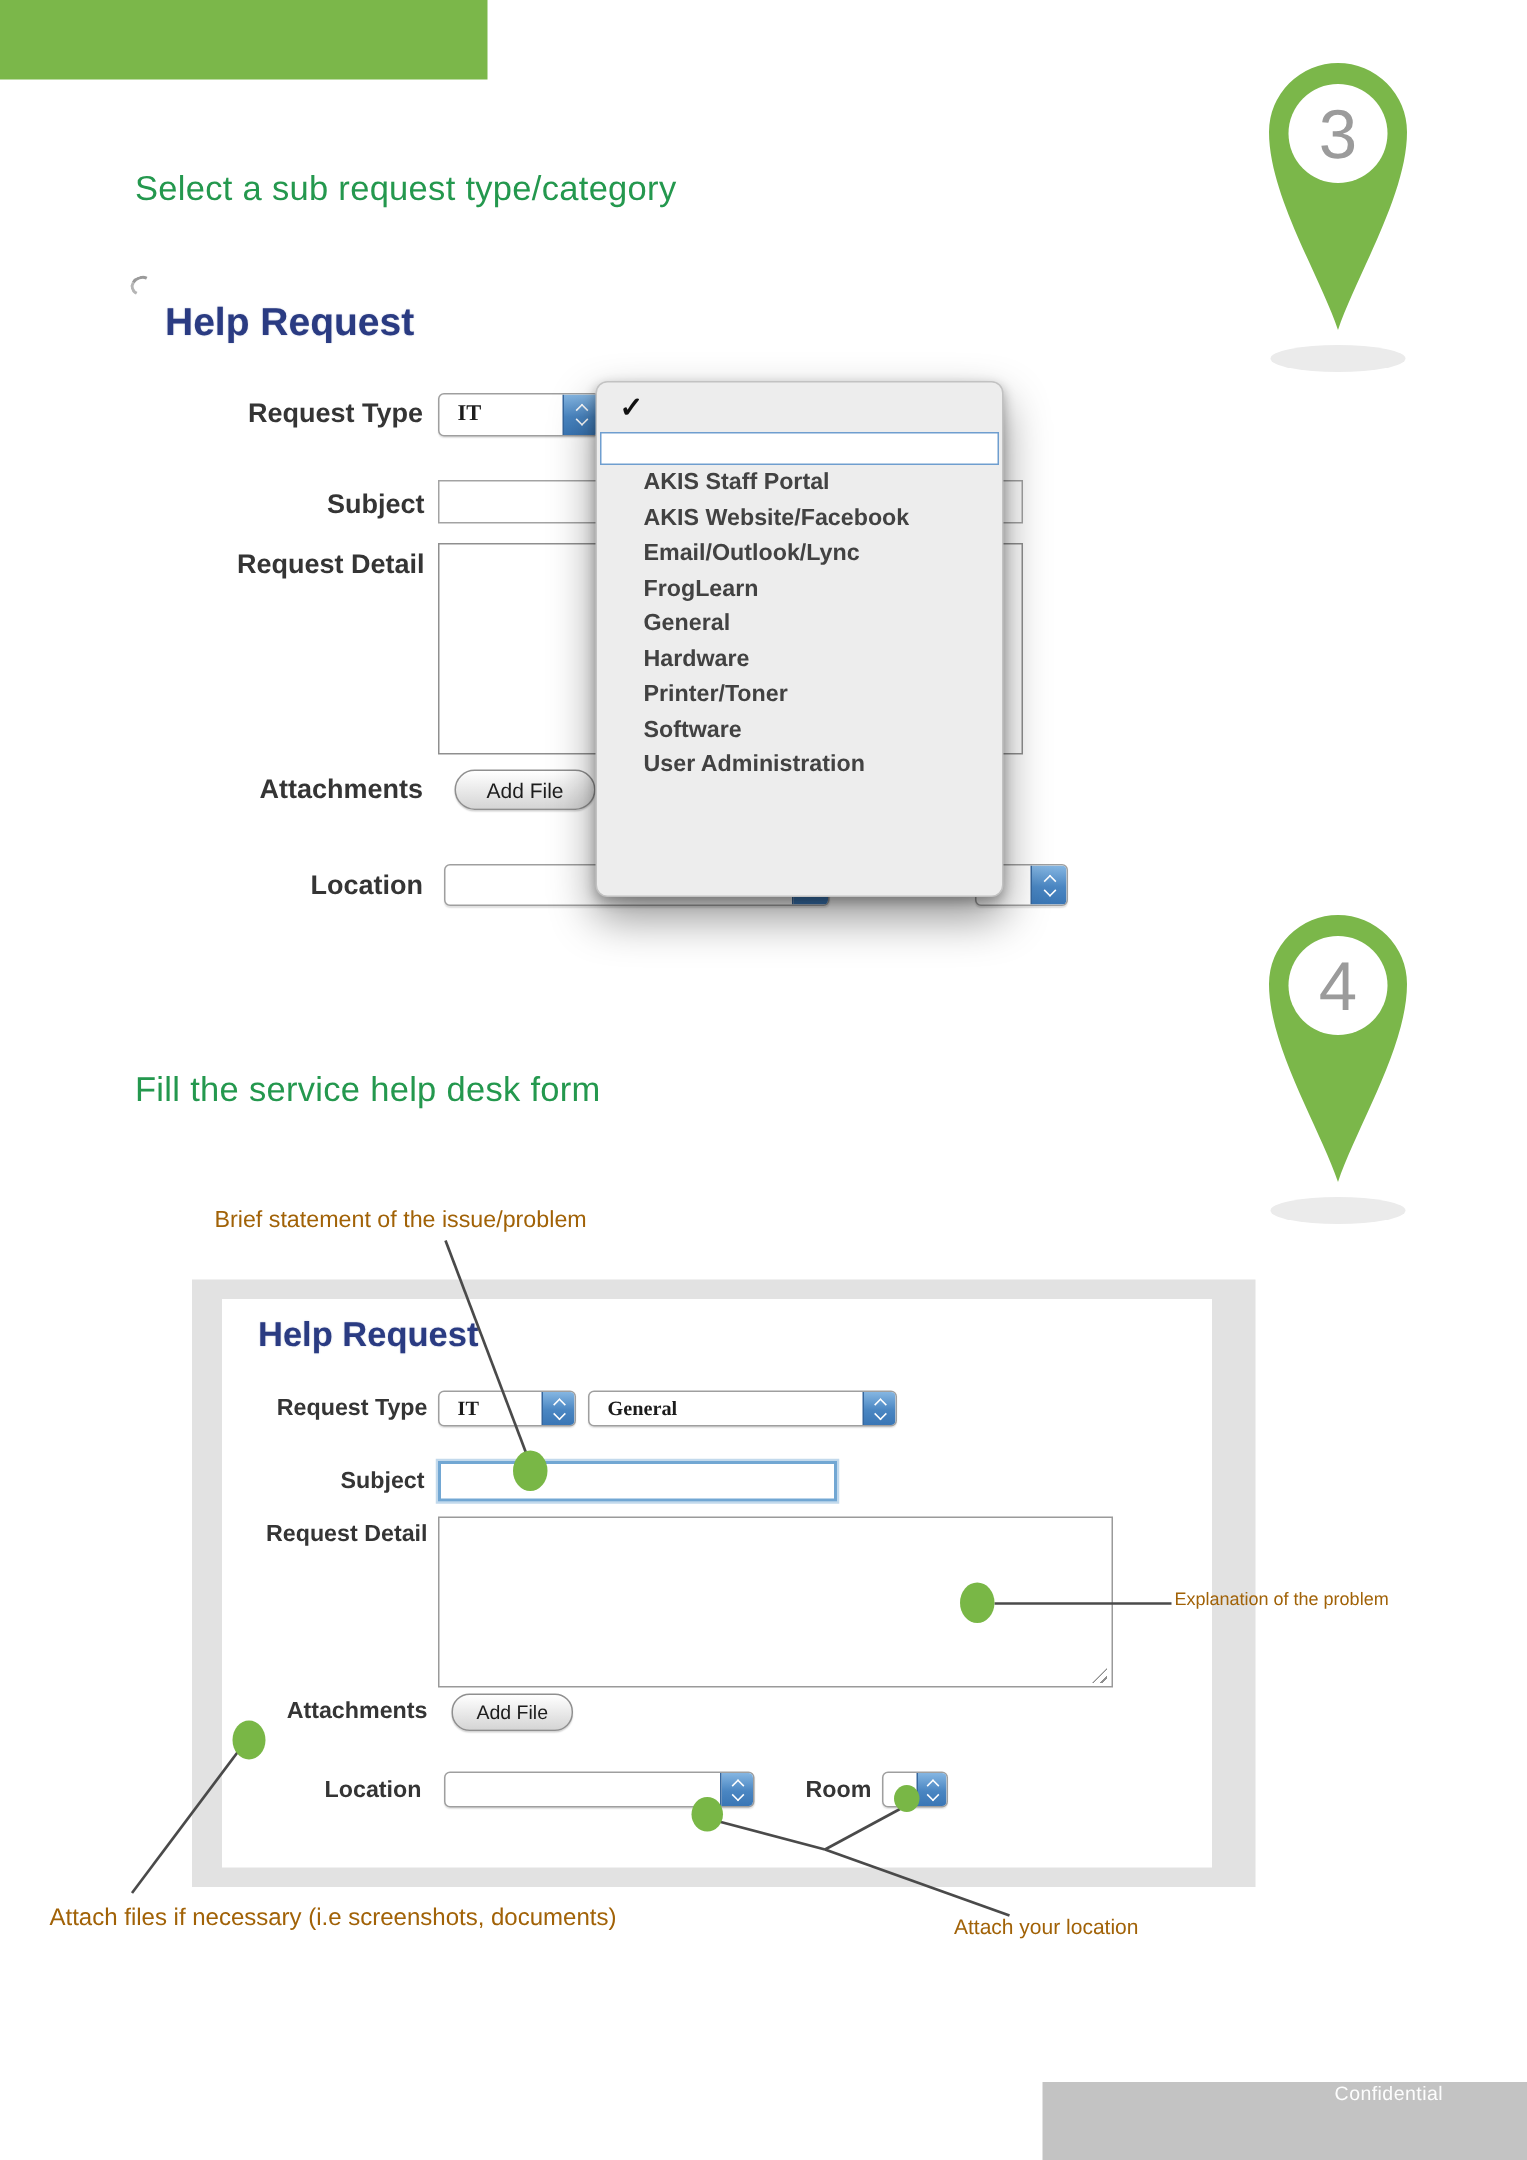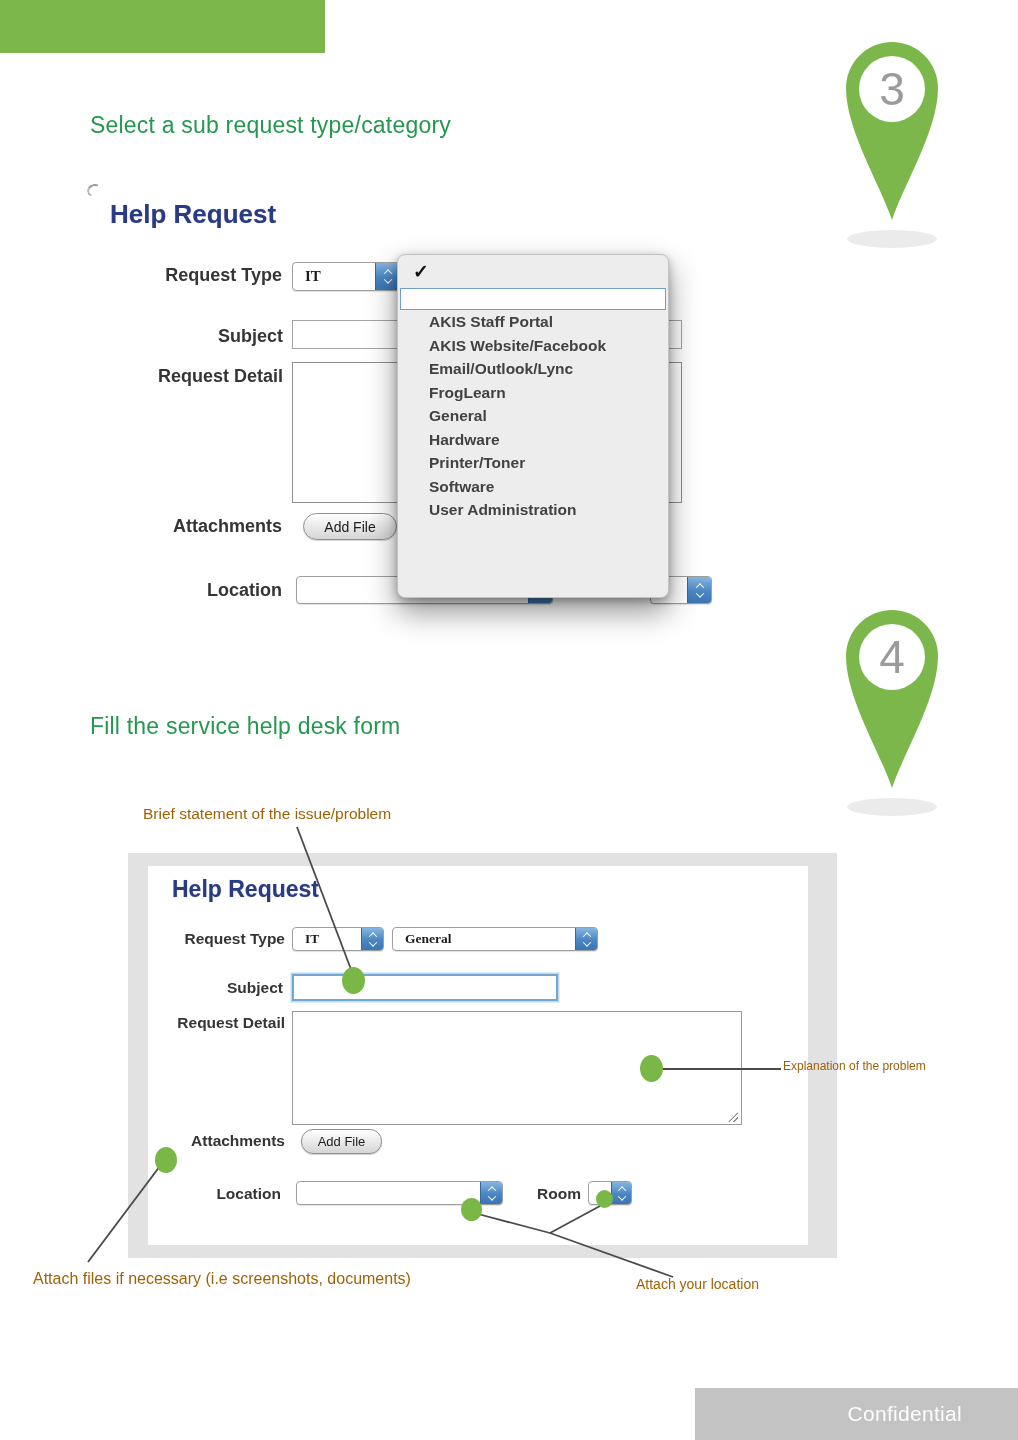--- a/index.html
+++ b/index.html
@@ -110,22 +110,22 @@
   #dot-subject{left:342px;top:967px;width:23px;height:27px;}
   #dot-detail{left:640px;top:1055px;width:23px;height:27px;}
   #dot-attach{left:155px;top:1147px;width:22px;height:26px;}
   #dot-loc{left:461px;top:1198px;width:21px;height:23px;}
   #dot-room{left:596px;top:1190px;width:17px;height:18px;}
 
   #callout-lines{left:0;top:0;width:1018px;height:1440px;pointer-events:none;z-index:4;}
 
   
   #footer-bar{left:695px;top:1388px;width:323px;height:52px;background:#c3c3c3;
-      display:flex;align-items:center;justify-content:flex-end;padding-right:56px;
-      box-sizing:border-box;font-size:21px;color:#fdfdfd;letter-spacing:.3px;}
+      display:flex;justify-content:flex-end;padding-right:56px;
+      box-sizing:border-box;font-size:13px;color:#fdfdfd;letter-spacing:.3px;}
 </style>
 </head>
 <body>
 
 <div id="page">
 
   <div class="abs" id="top-bar"></div>
 
   <svg class="abs pin" id="pin-3" viewBox="0 0 112 216">
     <ellipse cx="56" cy="205" rx="45" ry="9" fill="#ebebeb"></ellipse>

